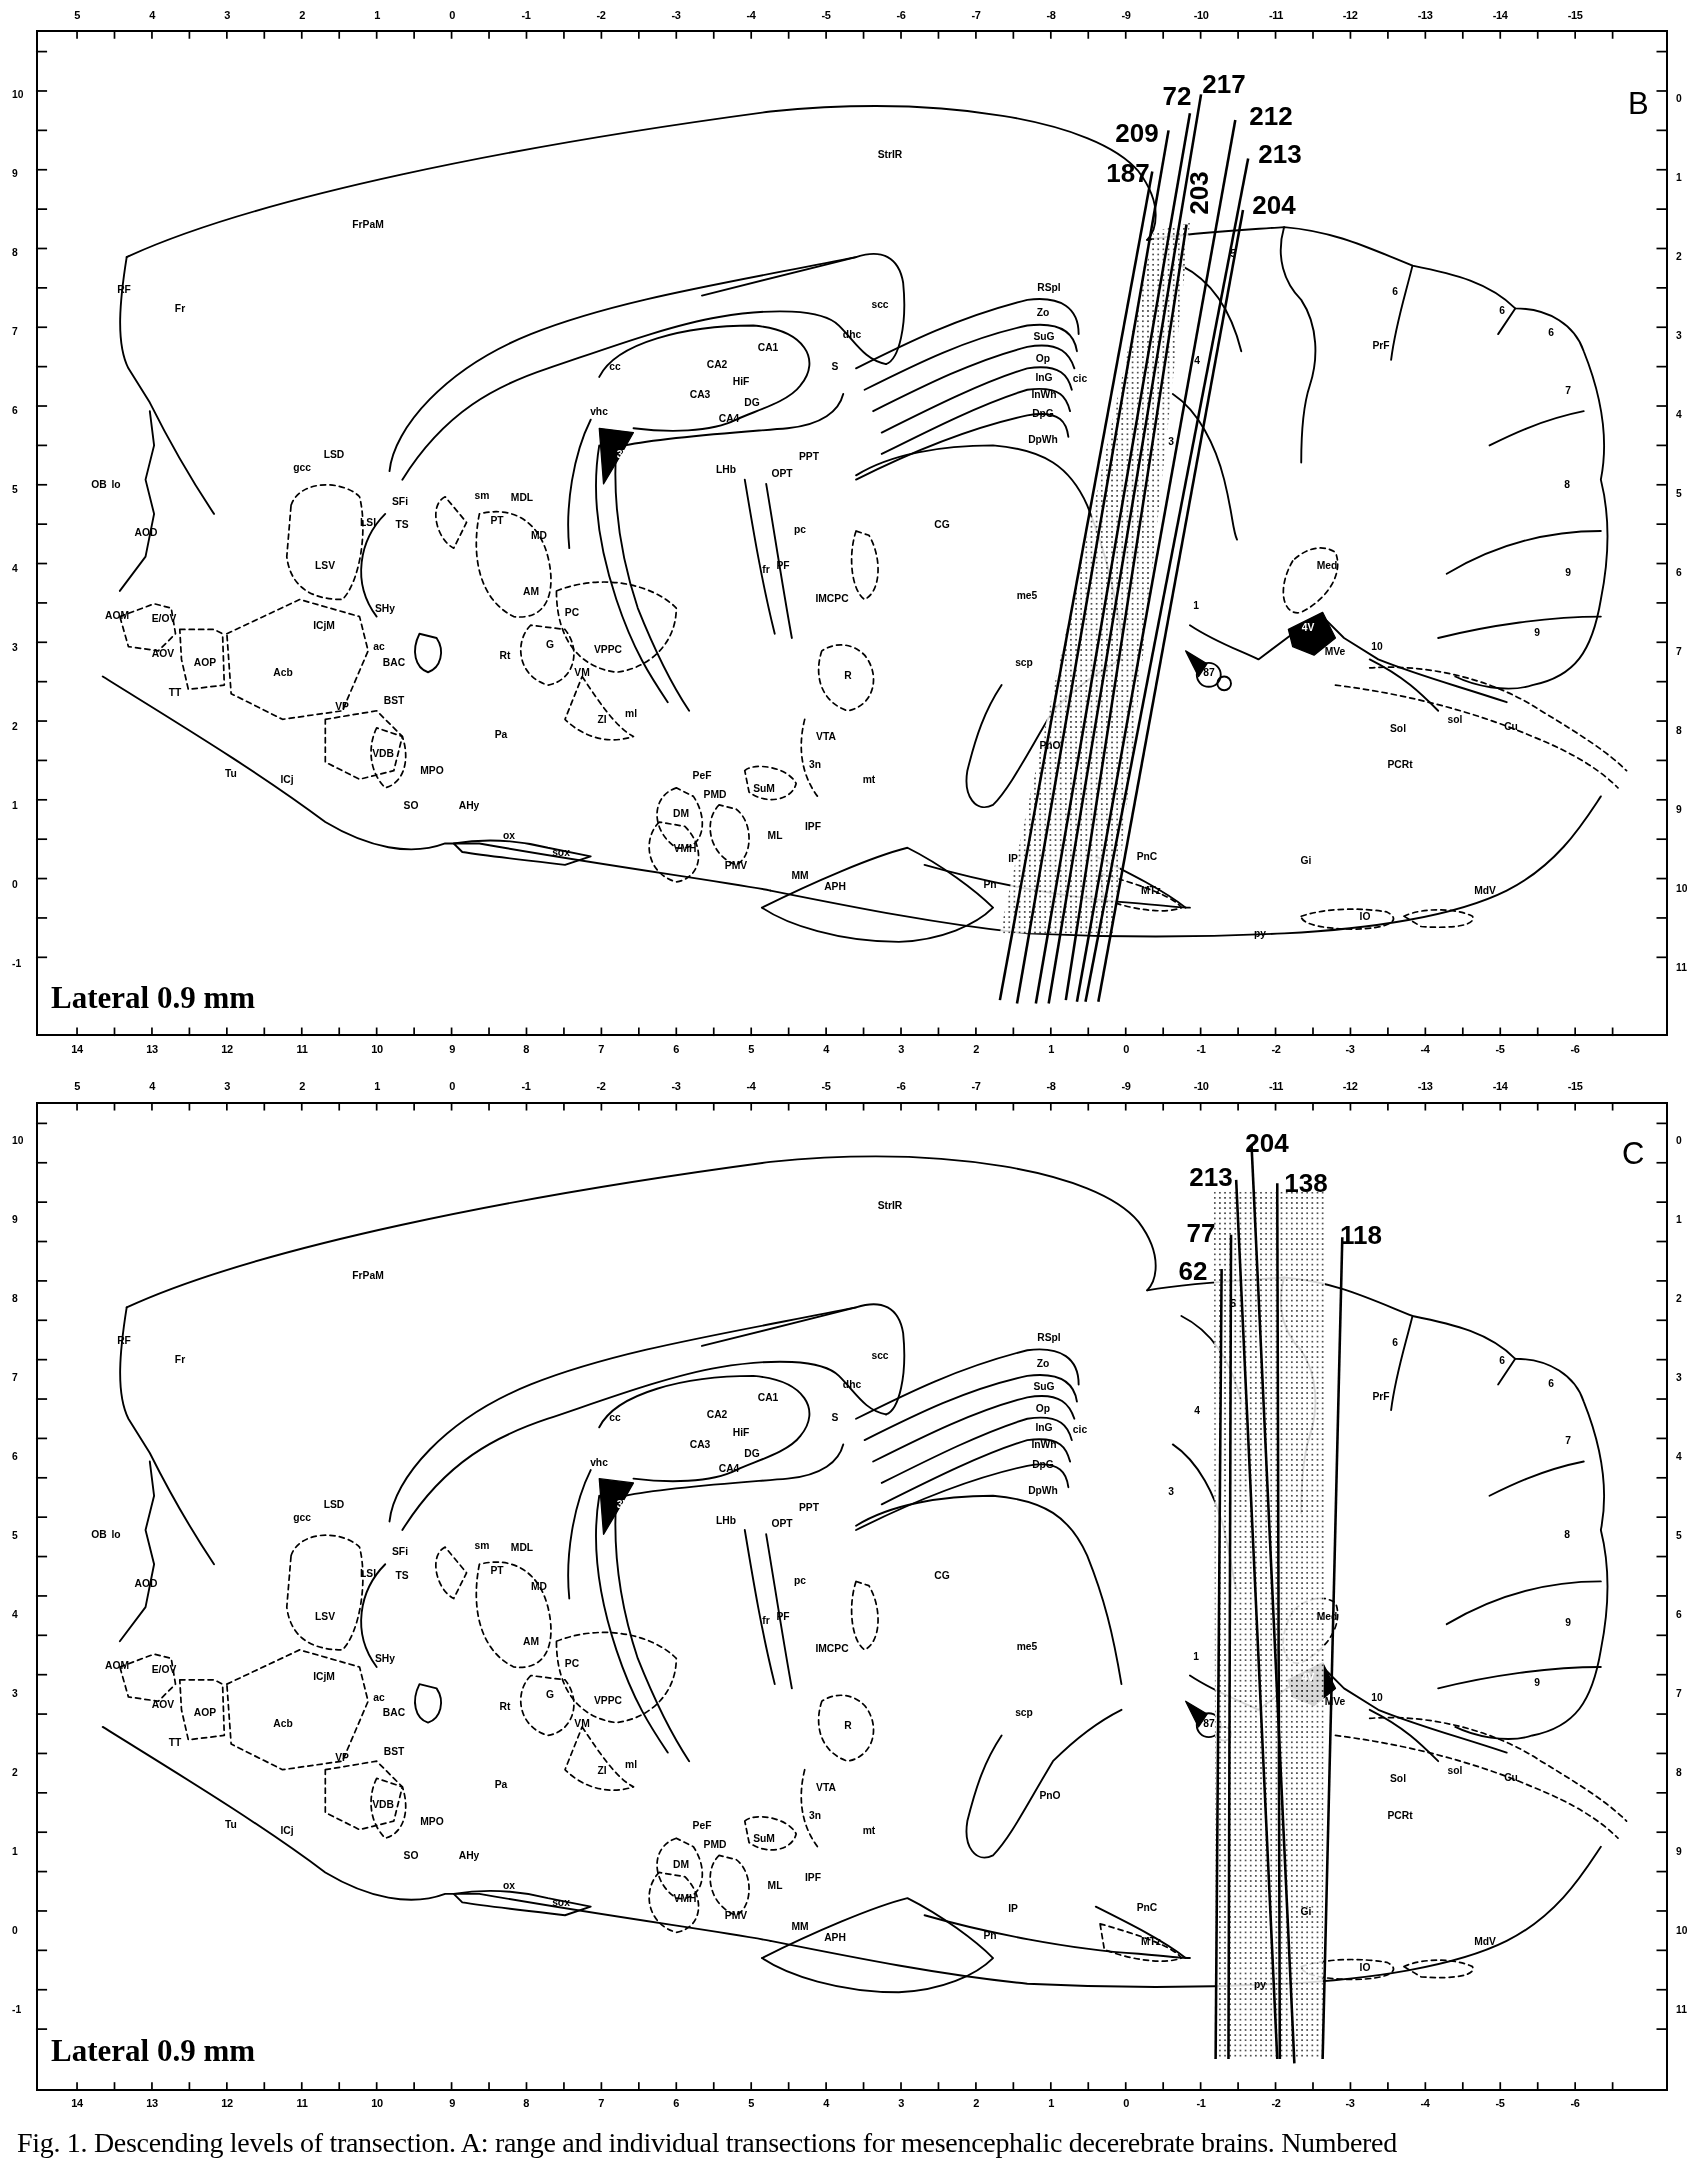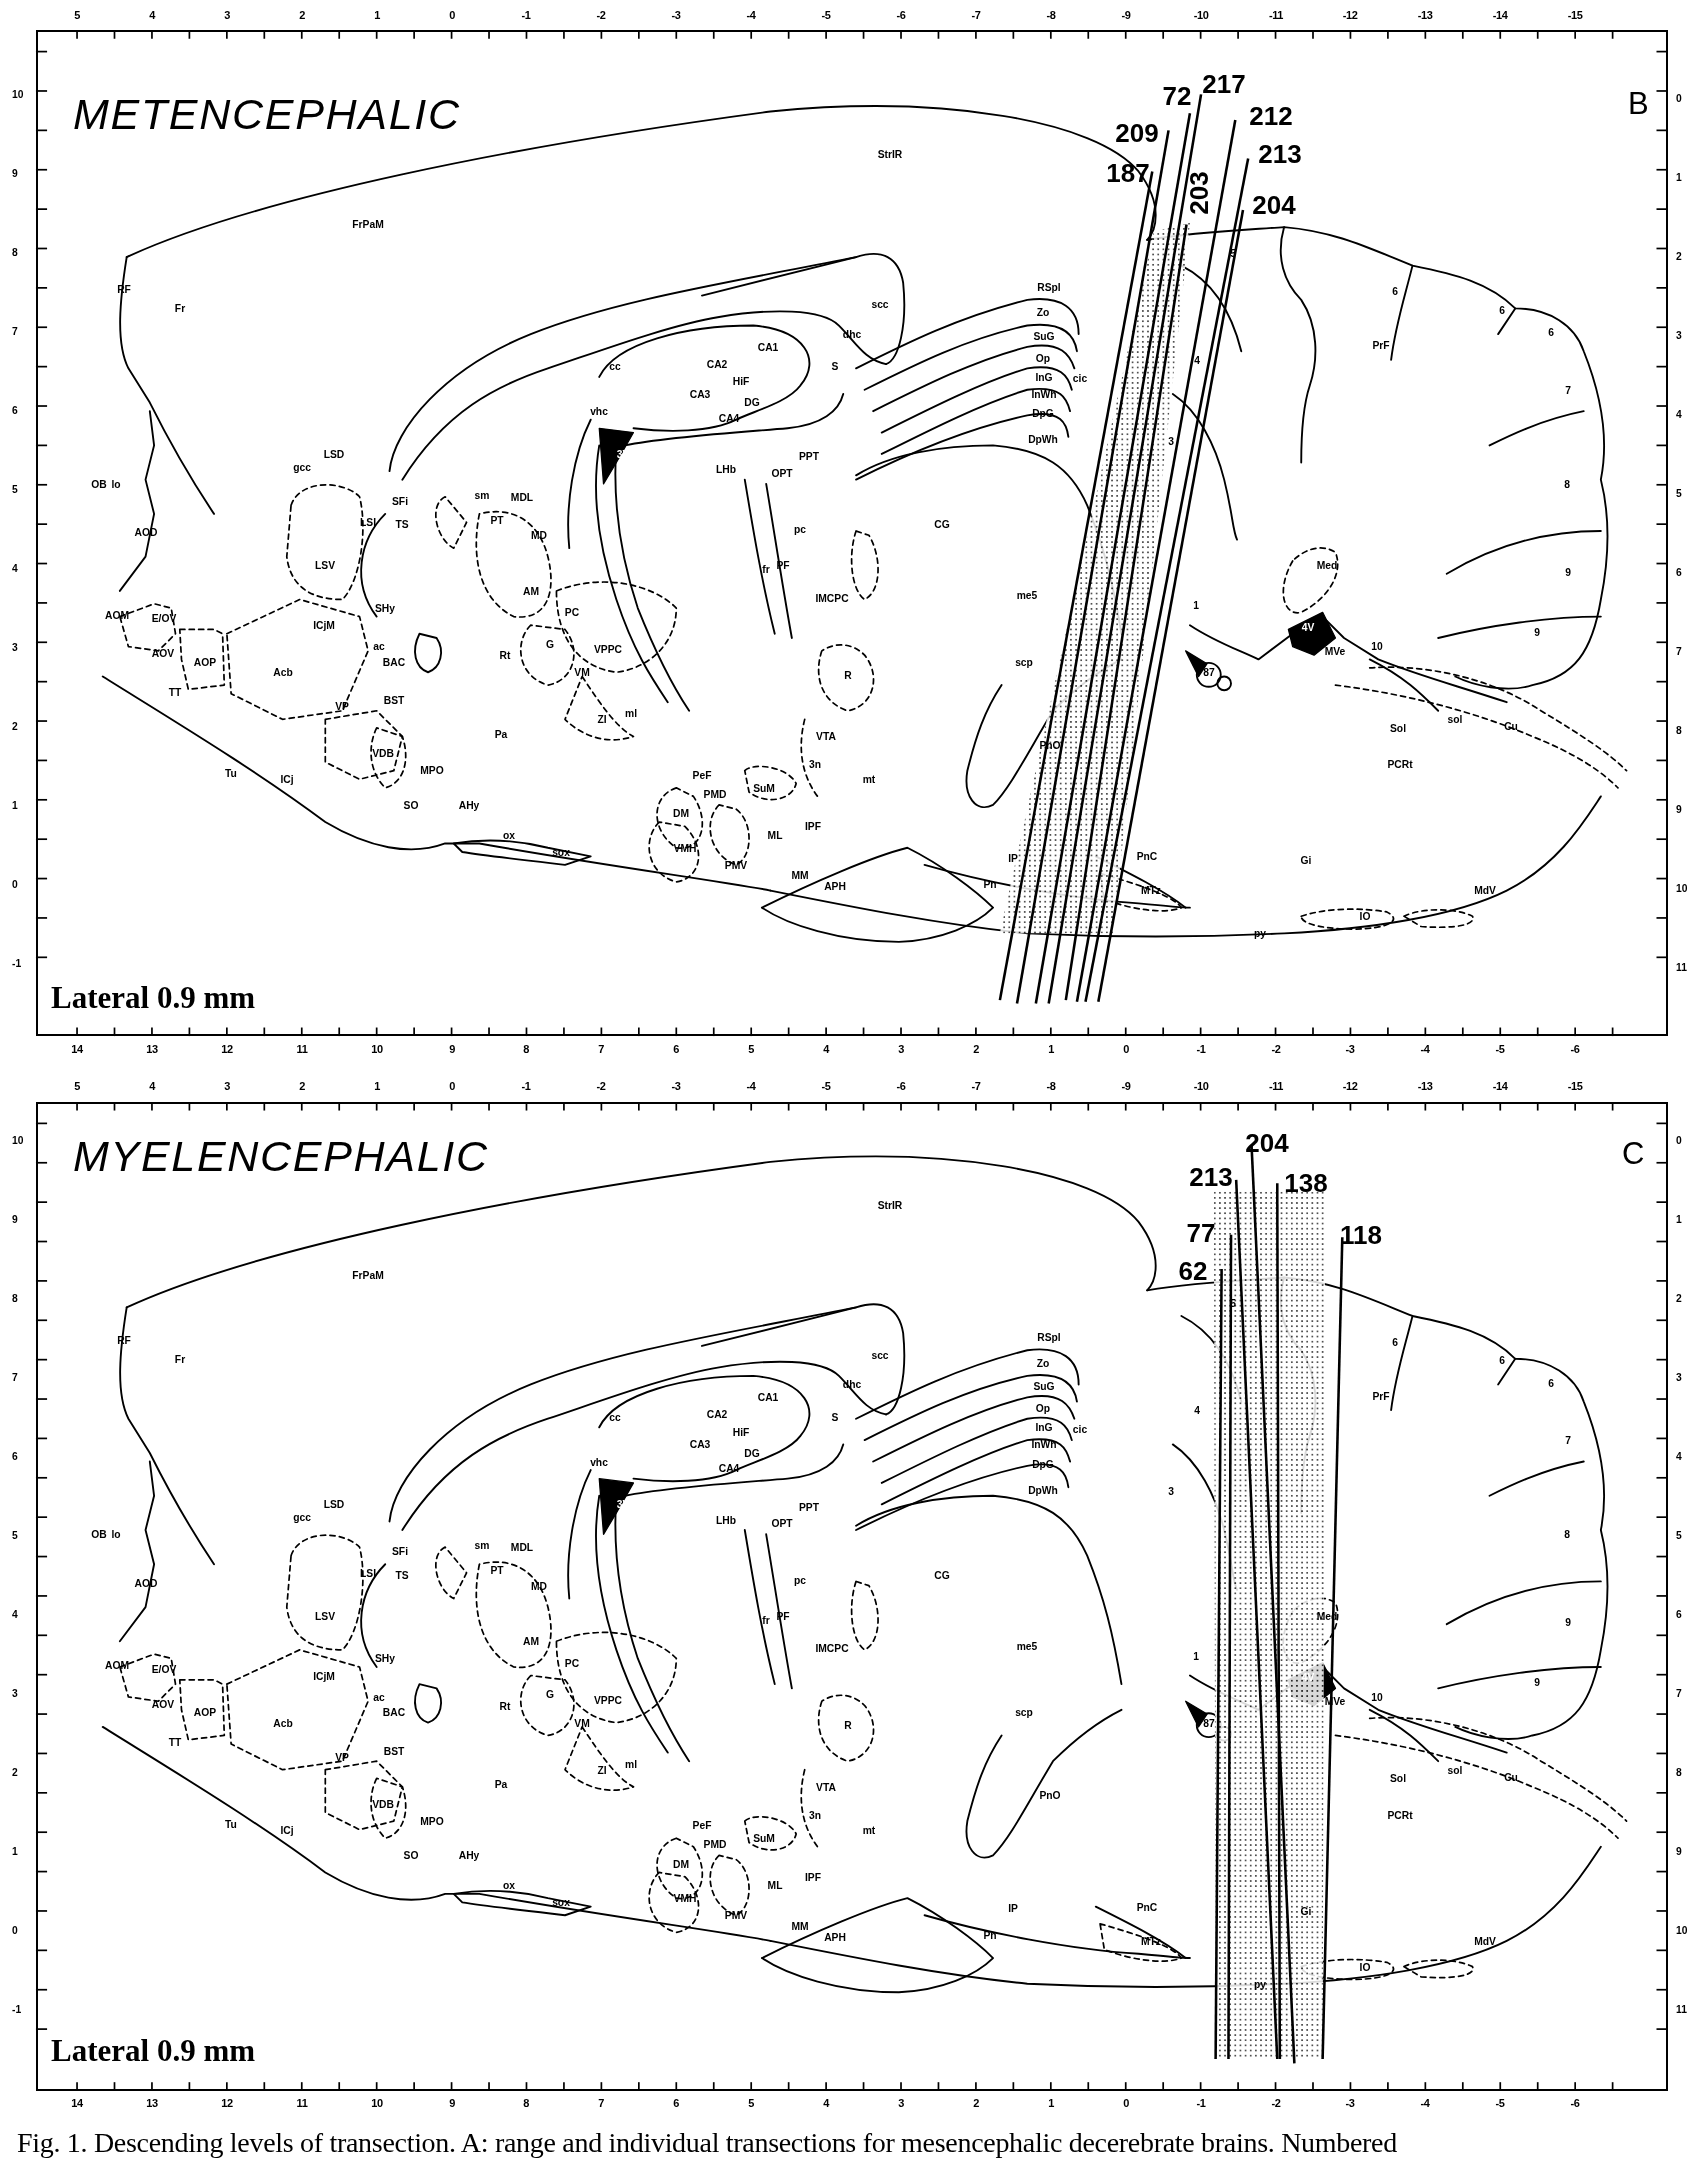--- a/index.html
+++ b/index.html
@@ -45,21 +45,20 @@
     <span class="tick-label" style="left: 1201px; top: 0px;">-10</span>
     <span class="tick-label" style="left: 1276px; top: 0px;">-11</span>
     <span class="tick-label" style="left: 1350px; top: 0px;">-12</span>
     <span class="tick-label" style="left: 1425px; top: 0px;">-13</span>
     <span class="tick-label" style="left: 1500px; top: 0px;">-14</span>
     <span class="tick-label" style="left: 1575px; top: 0px;">-15</span>
   </div>
 
 <div class="panel" style="top:0; height:1062px;" id="panelB">
   <div class="frame" style="left:36px; top:30px; width:1632px; height:1006px;"></div>
-  <div class="panel-title" style="left:73px; top:90px;">METENCEPHALIC</div>
   <div class="panel-letter" style="left:1628px; top:86px;">B</div>
   <div class="lateral-label" style="left:51px; top:980px;">Lateral 0.9 mm</div>
   <svg width="1707" height="1062" id="svgB" viewBox="0 0 1994 1240">
       <defs>
         <pattern id="dotsB" width="6" height="6" patternUnits="userSpaceOnUse">
           <rect width="6" height="6" fill="#fff"></rect>
           <circle cx="3" cy="3" r="1.1" fill="#000"></circle>
         </pattern>
       </defs>
       <g transform="translate(0,0)" fill="none" stroke="#000" stroke-width="2.2" stroke-linecap="round" stroke-linejoin="round">
@@ -483,21 +482,20 @@
     <span class="tick-label" style="left: 1201px; top: 0px;">-10</span>
     <span class="tick-label" style="left: 1276px; top: 0px;">-11</span>
     <span class="tick-label" style="left: 1350px; top: 0px;">-12</span>
     <span class="tick-label" style="left: 1425px; top: 0px;">-13</span>
     <span class="tick-label" style="left: 1500px; top: 0px;">-14</span>
     <span class="tick-label" style="left: 1575px; top: 0px;">-15</span>
   </div>
 
 <div class="panel" style="top:1072px; height:1053px;" id="panelC">
   <div class="frame" style="left:36px; top:30px; width:1632px; height:989px;"></div>
-  <div class="panel-title" style="left:73px; top:60px;">MYELENCEPHALIC</div>
   <div class="panel-letter" style="left:1622px; top:64px;">C</div>
   <div class="lateral-label" style="left:51px; top:961px;">Lateral 0.9 mm</div>
   <svg width="1707" height="1053" id="svgC" viewBox="0 0 1994 1230">
       <defs>
         <pattern id="dotsC" width="6" height="6" patternUnits="userSpaceOnUse">
           <rect width="6" height="6" fill="#fff"></rect>
           <circle cx="3" cy="3" r="1.1" fill="#000"></circle>
         </pattern>
       </defs>
       <g transform="translate(0,-25)" fill="none" stroke="#000" stroke-width="2.2" stroke-linecap="round" stroke-linejoin="round">

